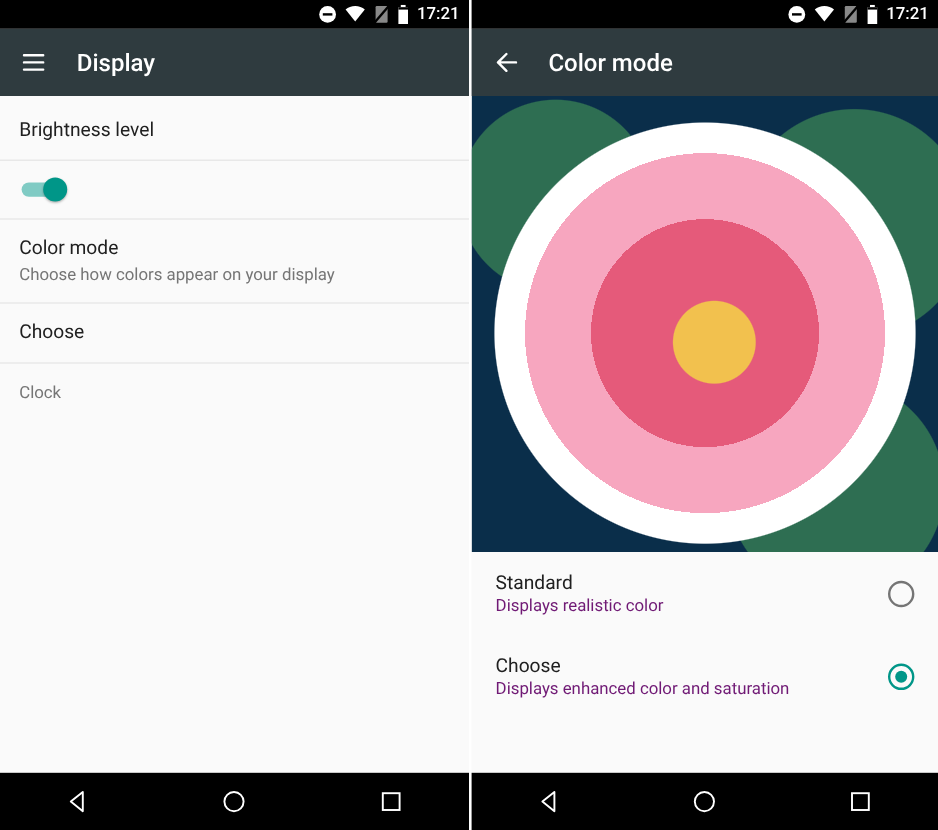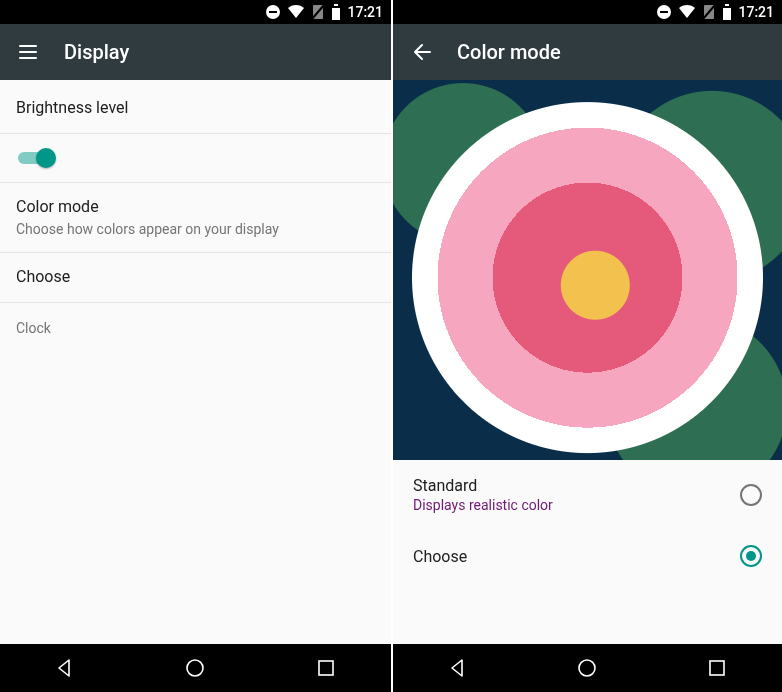--- a/index.html
+++ b/index.html
@@ -210,20 +210,21 @@
           <div class="txt">
             <div class="radio-title">Standard</div>
             <div class="radio-sub">Displays realistic color</div>
           </div>
           <span class="radio"></span>
         </div>
 
         <div class="radio-row">
           <div class="txt">
             <div class="radio-title">Choose</div>
+            <div class="radio-sub">Displays enhanced color and saturation</div>
           </div>
           <span class="radio selected">
               <span class="dot"></span>
             </span>
         </div>
 
       </div>
     </div>
 
     <div class="navbar">

